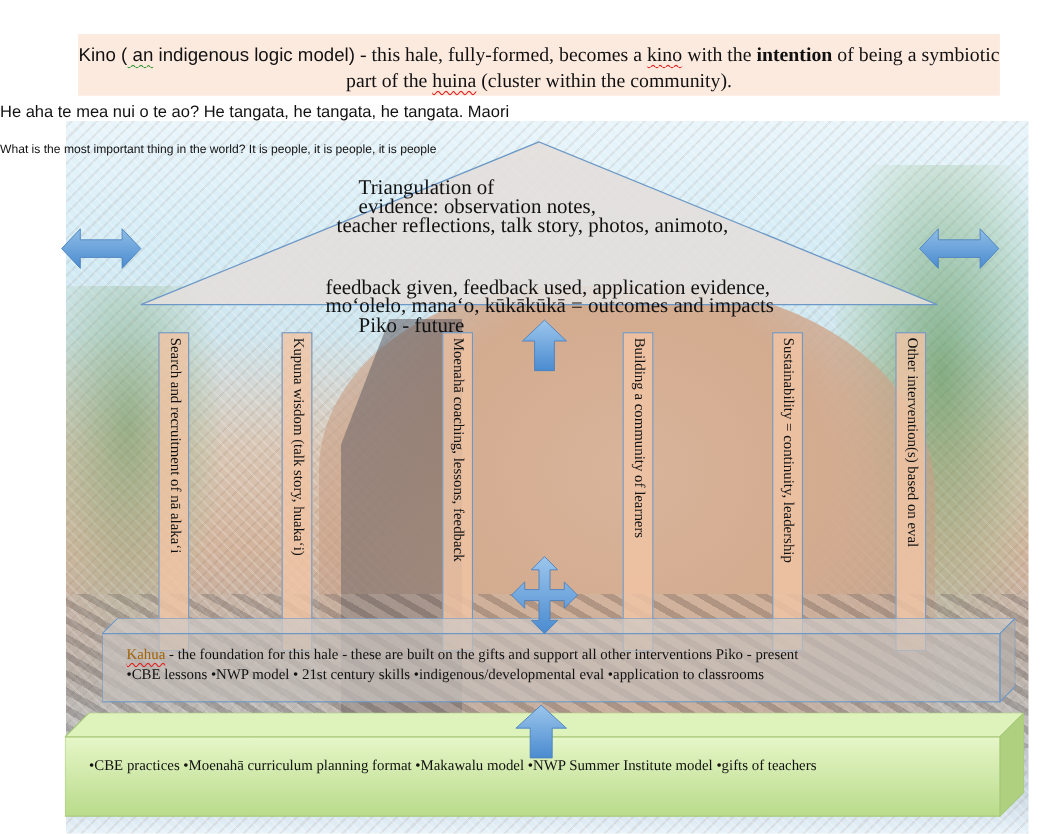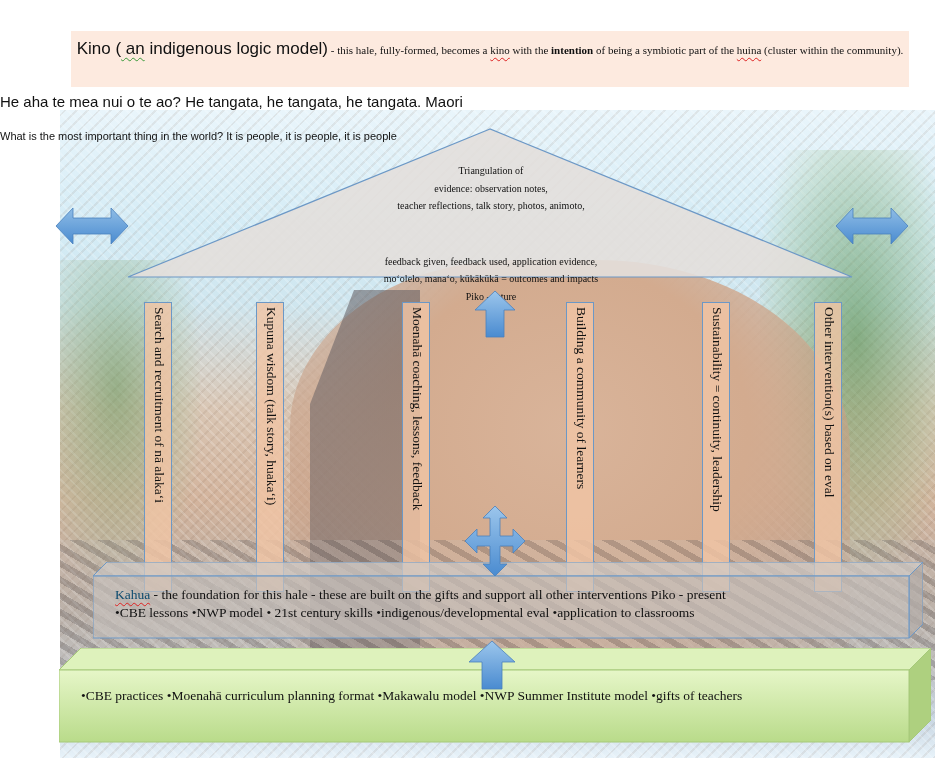--- a/index.html
+++ b/index.html
@@ -6,21 +6,21 @@
   html, body { width: 946px; height: 758px; background: #ffffff; overflow: hidden; }
   body { position: relative; font-family: "Liberation Serif", serif; color: #111; }
 
   
   .title-box {
     position: absolute; left: 71px; top: 31px; width: 838px; height: 56px;
     background: #fdeadf;
     text-align: center; padding-top: 7px; line-height: 22px;
   }
   .title-main { font-family: "Liberation Sans", sans-serif; font-size: 17px; }
-  .title-rest { font-family: "Liberation Serif", serif; font-size: 11px; }
+  .title-rest { font-family: "Liberation Serif", serif; font-size: 18px; }
   .title-bold { font-weight: bold; }
   .sq-green { text-decoration: underline wavy #3a9a3a; text-decoration-thickness: 1px; text-underline-offset: 3px; }
   .sq-red { text-decoration: underline wavy #d22; text-decoration-thickness: 1px; text-underline-offset: 3px; }
 
   
   .proverb {
     position: absolute; left: 0; width: 946px; text-align: left;
     font-family: "Liberation Sans", sans-serif;
   }
   .proverb-maori { top: 93px; font-size: 15px; }
@@ -60,22 +60,22 @@
     position: absolute; left: 0; top: 430px; width: 875px; height: 140px;
     background: repeating-linear-gradient(30deg, rgba(110,105,105,0.35) 0 6px, rgba(200,195,190,0.25) 6px 14px);
   }
 
   
   .roof {
     position: absolute; left: 126px; top: 127px; width: 728px; height: 152px;
   }
   .roof svg { position: absolute; left: 0; top: 0; }
   .roof-text {
-    position: absolute; left: 200px; top: 35px; width: 330px; text-align: center;
-    font-size: 10px; line-height: 17.5px;
+    position: absolute; left: 200px; top: 35px; width: 330px; text-align: left;
+    font-size: 19px; line-height: 17.5px;
   }
 
   
   .dbl-arrow { position: absolute; width: 74px; height: 40px; }
   .arrow-left { left: 55px; top: 206px; }
   .arrow-right { left: 835px; top: 206px; }
 
   
   .up-arrow-top { position: absolute; left: 474px; top: 290px; width: 42px; height: 48px; }
   .cross-arrow { position: absolute; left: 464px; top: 505px; width: 62px; height: 72px; }
@@ -103,21 +103,21 @@
   }
 
   
   .honua {
     position: absolute; left: 59px; top: 648px; width: 872px; height: 96px;
   }
   .honua svg { position: absolute; left: 0; top: 0; }
   .honua-text {
     position: absolute; left: 22px; top: 38px; font-size: 13.5px; line-height: 19px; white-space: nowrap;
   }
-  .red-word { color: #0c4a6e; }
+  .red-word { color: #a16207; }
 </style>
 </head>
 <body>
 
 <div class="title-box">
   <span class="title-main"><span>Kino (</span><span class="sq-green"> an</span><span> indigenous logic model)</span></span><span class="title-rest"><span> - this hale, fully-formed, becomes a </span><span class="sq-red">kino</span><span> with the </span><span class="title-bold">intention</span><span> of being a symbiotic part of the </span><span class="sq-red">huina</span><span> (cluster within the community).</span></span>
 </div>
 
 <div class="photo">
   <div class="palm-left"></div>

